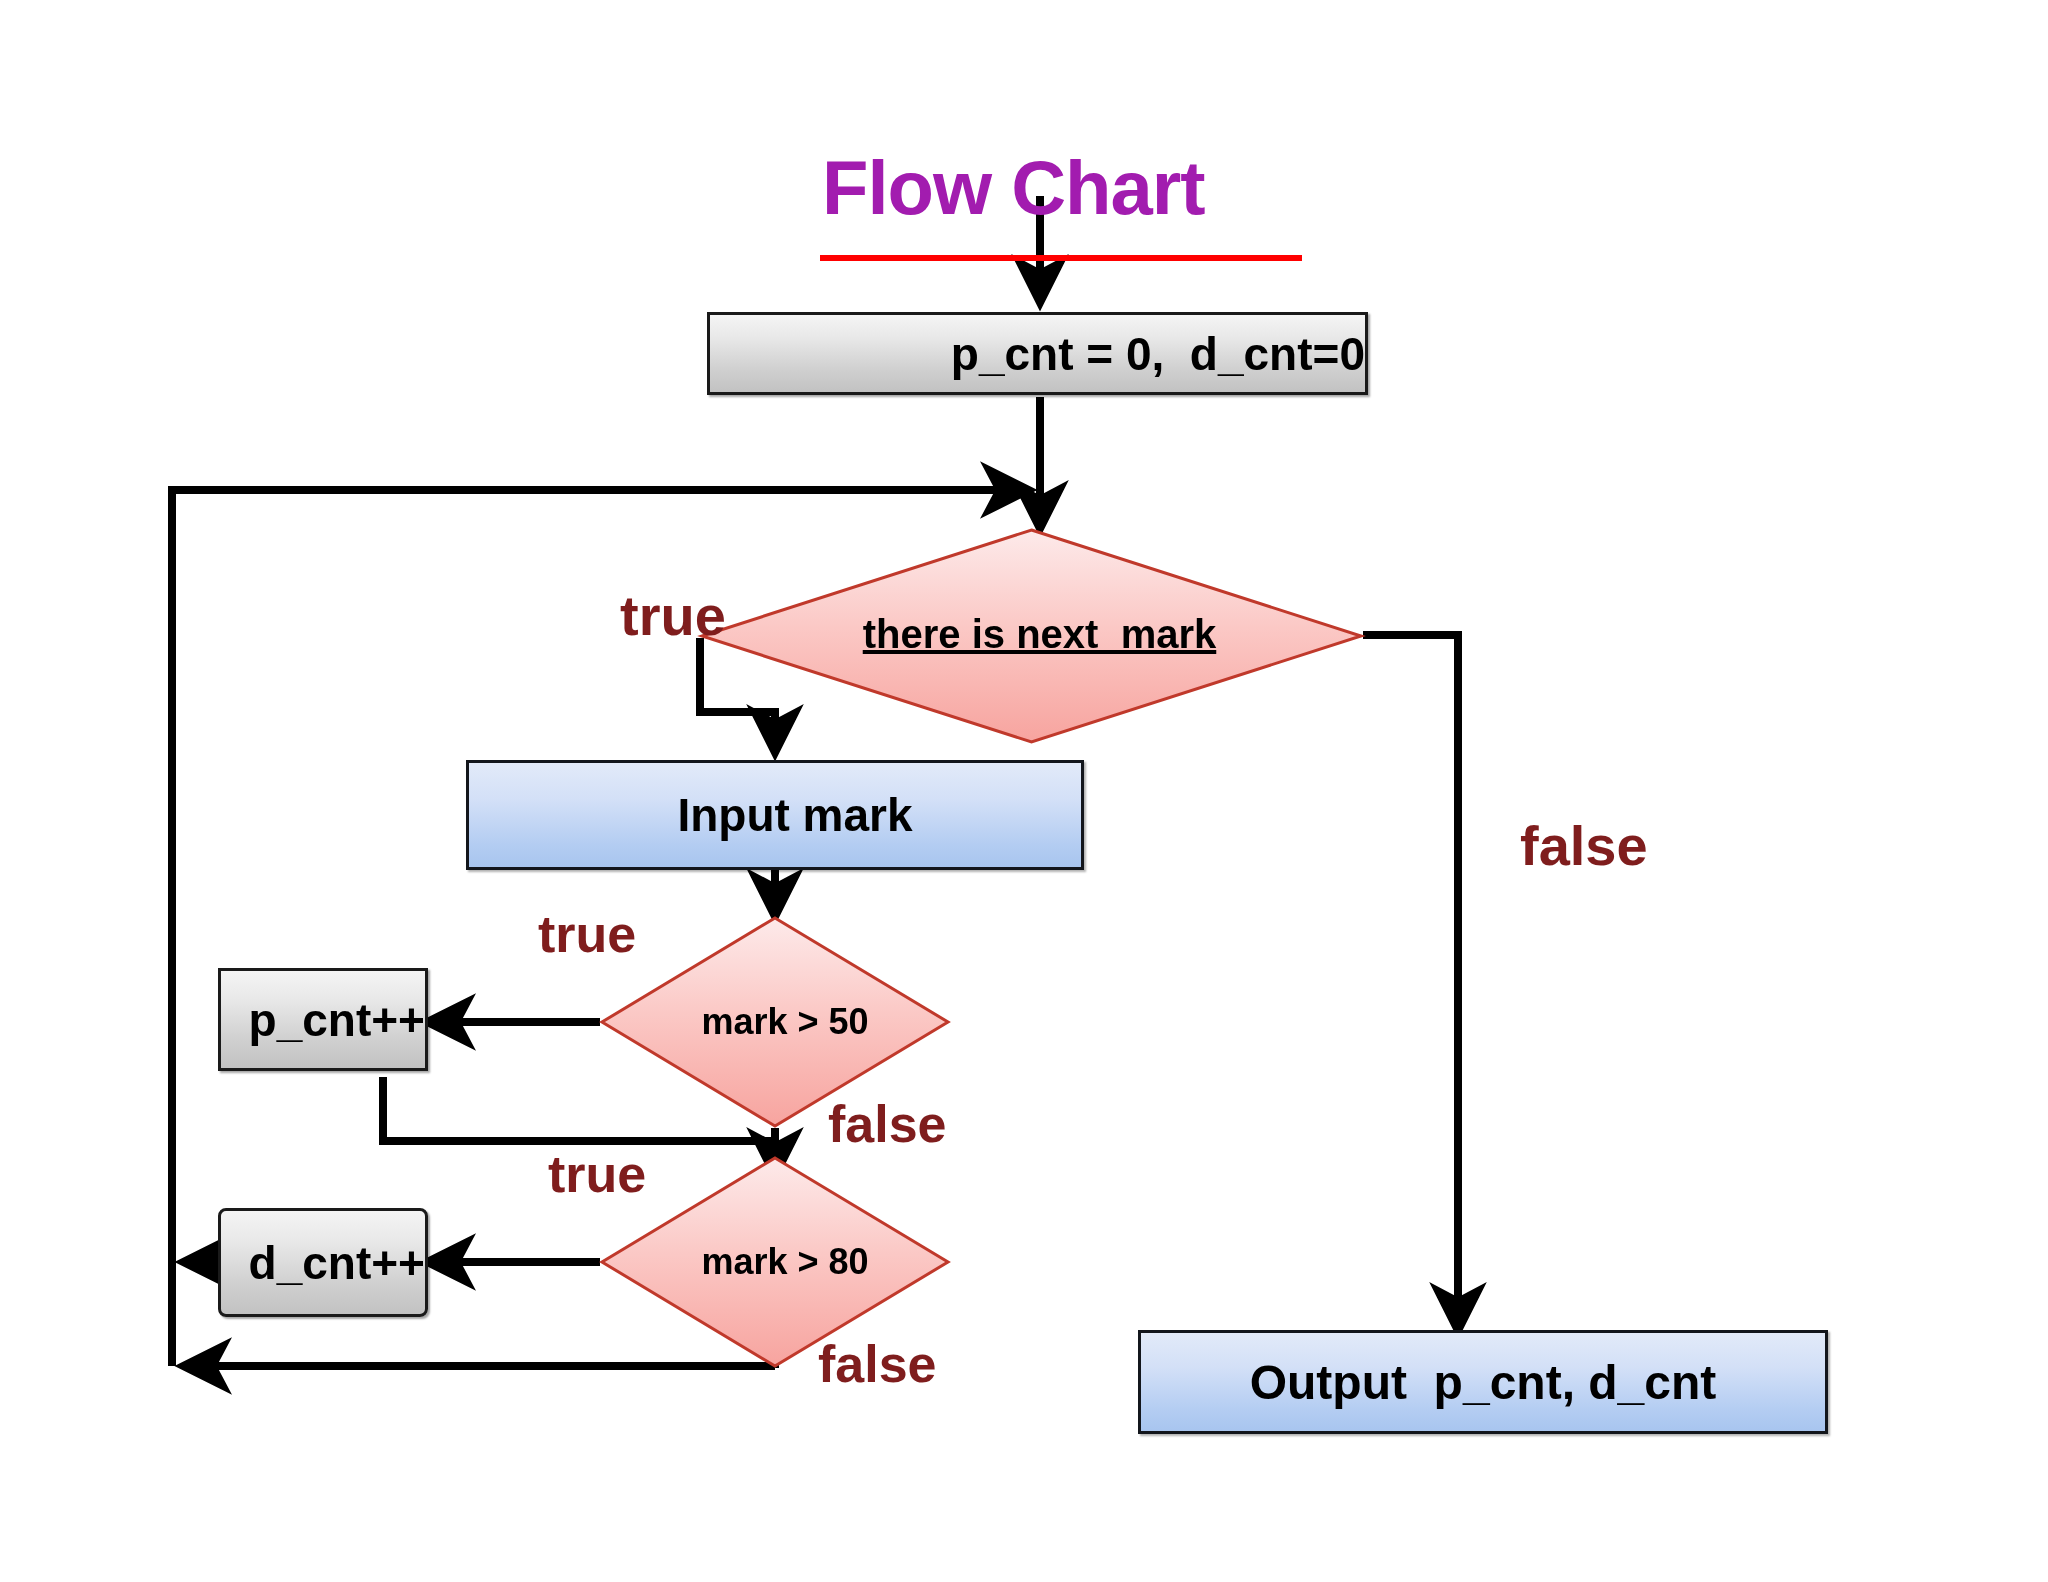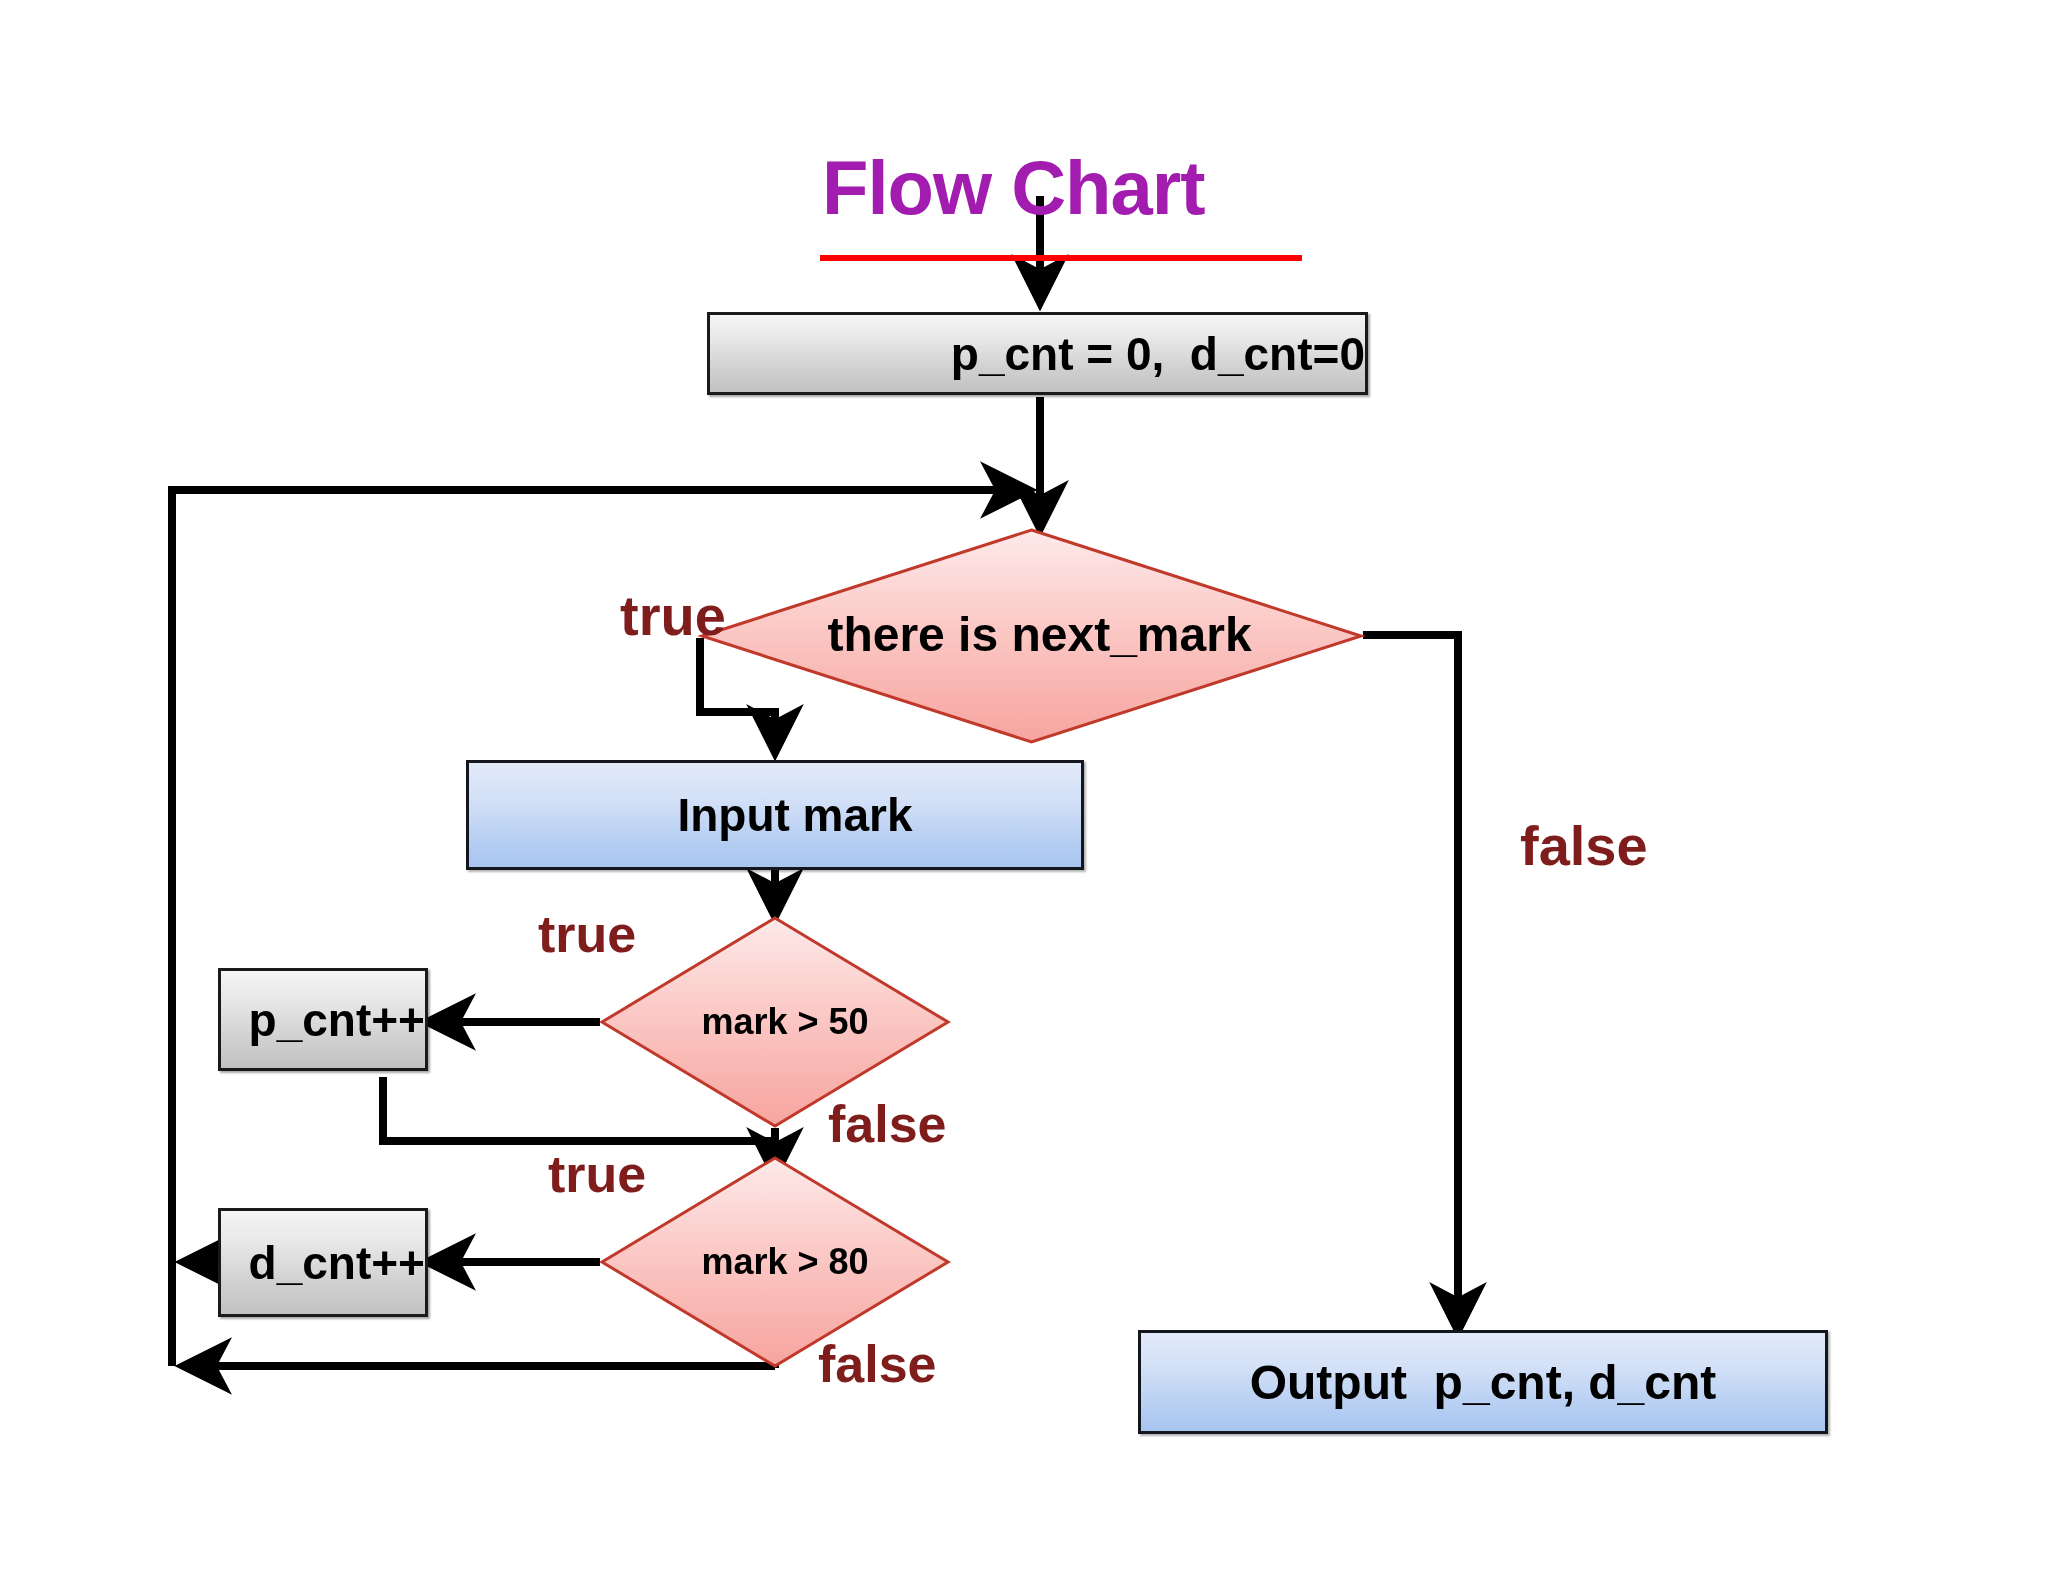--- a/index.html
+++ b/index.html
@@ -147,21 +147,21 @@
     <svg width="663" height="216" viewBox="0 0 663 216">
       <defs>
         <linearGradient id="gdia1" x1="0" y1="0" x2="0" y2="1">
           <stop offset="0%" stop-color="#fdeaea"></stop>
           <stop offset="45%" stop-color="#fbc9c6"></stop>
           <stop offset="100%" stop-color="#f7a49f"></stop>
         </linearGradient>
       </defs>
       <polygon points="331.5,2 661,108 331.5,214 2,108" fill="url(#gdia1)" stroke="#c0392b" stroke-width="3"></polygon>
     </svg>
-    <div class="dlabel" style="font-size:48px; transform: translate(8px,-2px);">there is next_mark</div>
+    <div class="dlabel" style="font-size:40px; transform: translate(8px,-2px); text-decoration: underline;">there is next_mark</div>
   </div>
 
   <div class="node box-blue" style="left:466px; top:760px; width:618px; height:110px; font-size:46px;padding-left:40px;">
     <span>Input mark</span>
   </div>
 
   <div class="diamond" style="left:600px; top:916px; width:350px; height:212px;">
     <svg width="350" height="212" viewBox="0 0 350 212">
       <defs>
         <linearGradient id="gdia2" x1="0" y1="0" x2="0" y2="1">
@@ -186,21 +186,21 @@
           <stop offset="0%" stop-color="#fdeaea"></stop>
           <stop offset="45%" stop-color="#fbc9c6"></stop>
           <stop offset="100%" stop-color="#f7a49f"></stop>
         </linearGradient>
       </defs>
       <polygon points="175,2 348,106 175,210 2,106" fill="url(#gdia3)" stroke="#c0392b" stroke-width="3"></polygon>
     </svg>
     <div class="dlabel" style="font-size:36px; transform: translate(10px,0px);">mark &gt; 80</div>
   </div>
 
-  <div class="node box-gray" style="left:218px; top:1208px; width:210px; height:109px; font-size:46px;">
+  <div class="node box-gray" style="left:218px; top:1208px; width:210px; height:109px; font-size:46px;border-radius:8px;">
     <span>d_cnt++</span>
   </div>
 
   <div class="node box-blue" style="left:1138px; top:1330px; width:690px; height:104px; font-size:48px;">
     <span>Output  p_cnt, d_cnt</span>
   </div>
 
   <div class="elabel" style="left:620px; top:588px; font-size:56px;">true</div>
 
   <div class="elabel" style="left:1520px; top:818px; font-size:56px;">false</div>

